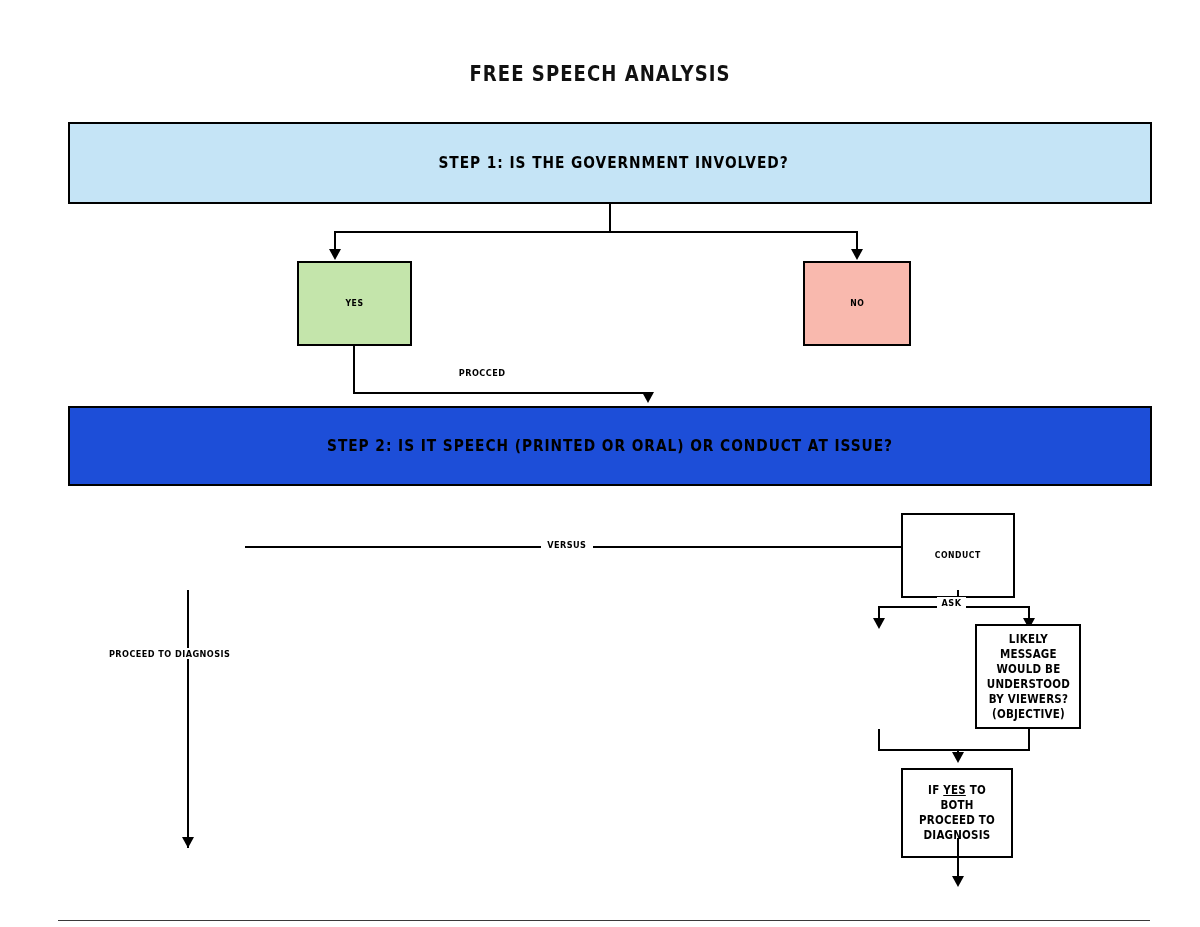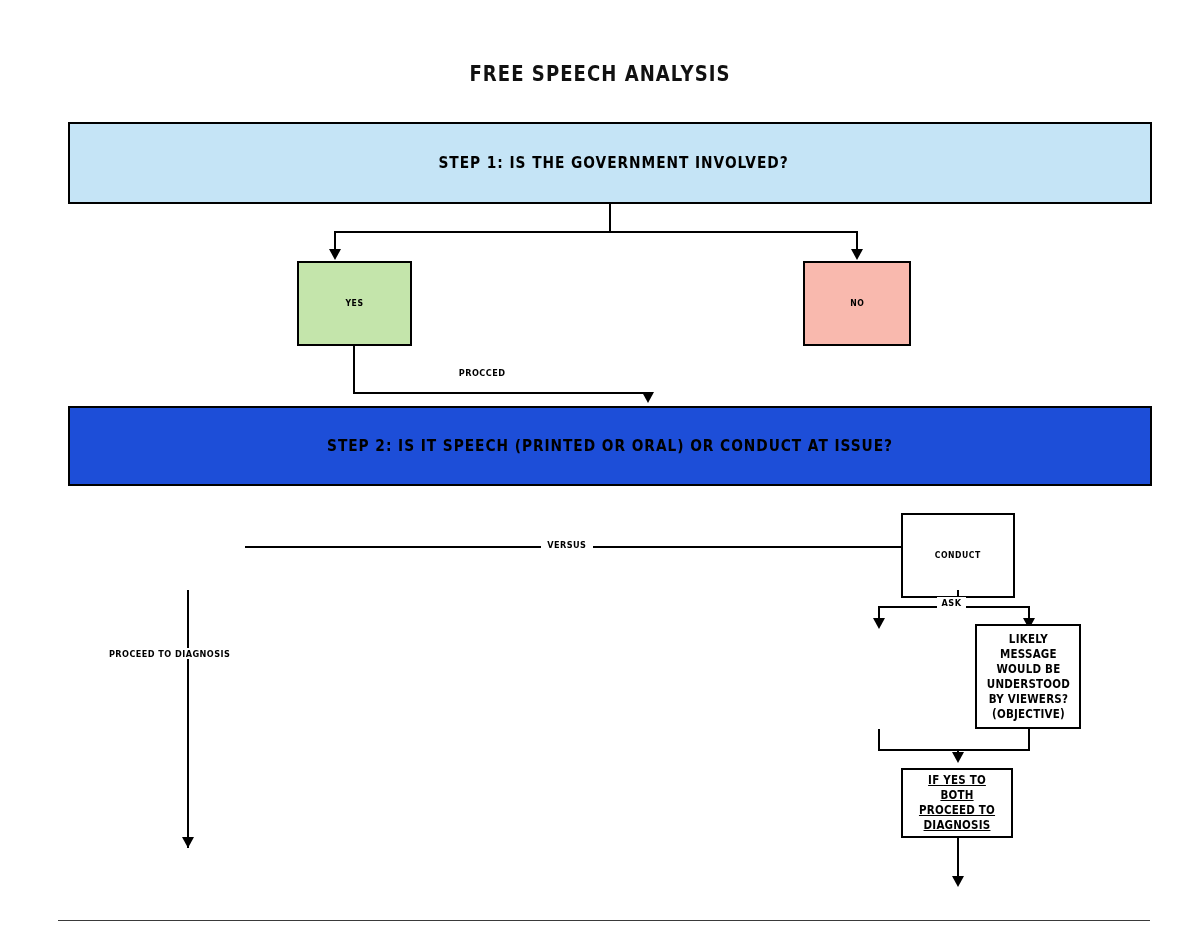--- a/index.html
+++ b/index.html
@@ -196,21 +196,21 @@
       <span>(OBJECTIVE)</span>
     </span>
   </div>
 
   <div class="line vline" style="left:878px; top:729px; height:22px;"></div>
   <div class="line vline" style="left:1028px; top:729px; height:22px;"></div>
   <div class="line hline" style="left:878px; top:749px; width:152px;"></div>
   <div class="line vline" style="left:957px; top:749px; height:8px;"></div>
   <div class="arrow-down" style="left:952px; top:752px;"></div>
 
-  <div class="node tiny-node" style="left:901px; top:768px; width:112px; height:70px;text-decoration:underline;">
+  <div class="node tiny-node" style="left:901px; top:768px; width:112px; height:90px;">
     <span class="node-text">
       <span>IF </span><span class="u">YES</span><span> TO BOTH</span><br>
       <span>PROCEED TO</span><br>
       <span>DIAGNOSIS</span>
     </span>
   </div>
 
   <div class="line vline" style="left:957px; top:838px; height:46px;"></div>
   <div class="arrow-down" style="left:952px; top:876px;"></div>
 

